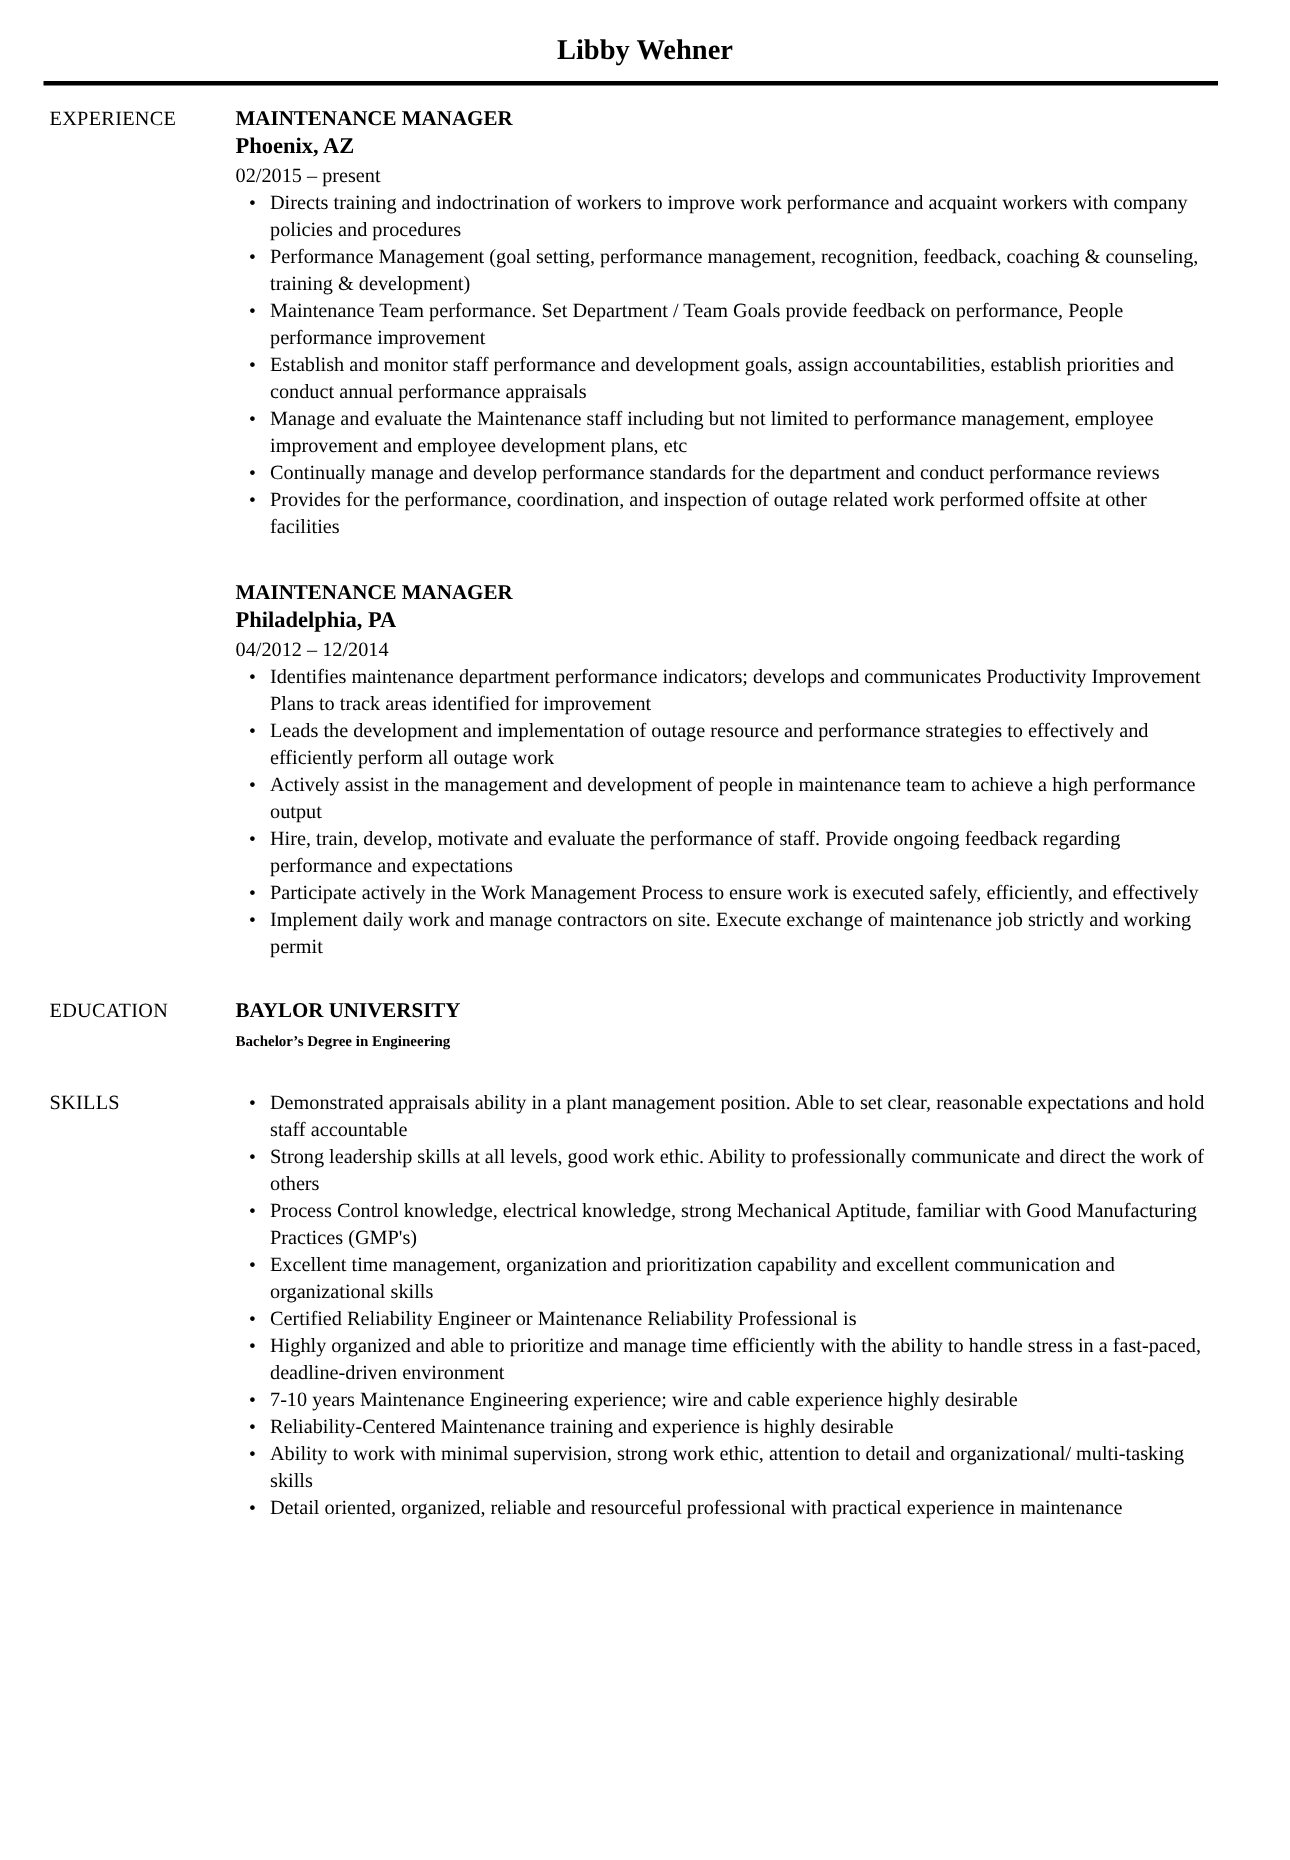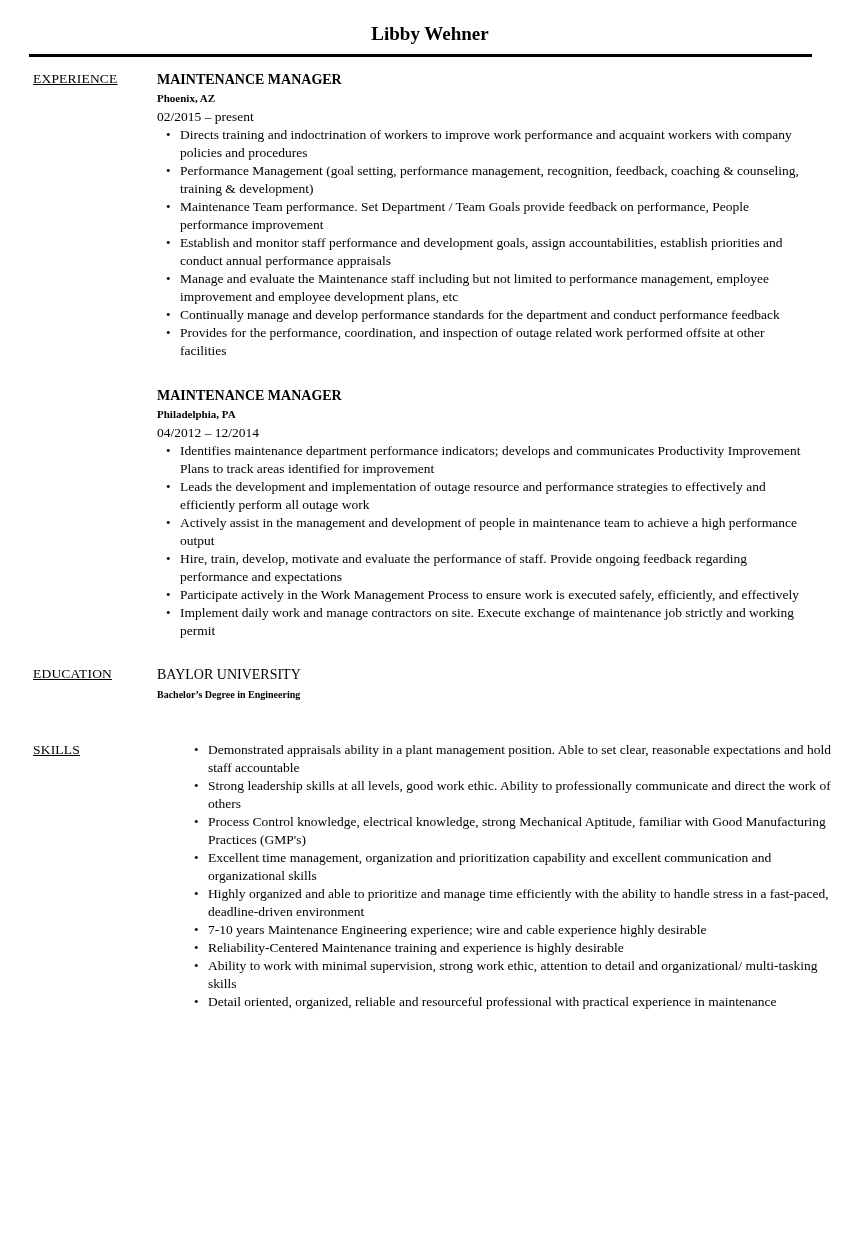--- a/index.html
+++ b/index.html
@@ -28,51 +28,50 @@
   }
 
   
   .main { margin-top: 13px; }
   .row { display: flex; padding-left: 33px; }
   .label-col {
     width: 124px;
     min-width: 124px;
     font-size: 13.5px;
     letter-spacing: 0.2px;
-    text-decoration: underline;
   }
   .content-col { max-width: 655px; flex: 1; }
 
   
   .job-title { font-weight: bold; font-size: 14px; line-height: 19px; }
-  .job-location { font-weight: bold; font-size: 11px; line-height: 19px; }
+  .job-location { font-weight: bold; font-size: 15px; line-height: 19px; }
   .job-dates { font-size: 13.5px; line-height: 17px; margin-bottom: 1px; }
   .job + .job { margin-top: 26px; }
 
   
   ul.bullets { list-style: none; margin: 0; padding: 0; }
   ul.bullets li {
     position: relative;
     padding-left: 23px;
   }
   ul.bullets li::before {
     content: "\2022";
     position: absolute;
     left: 9px;
     top: 0;
     font-size: 13px;
   }
 
   
   .row-education { margin-top: 25px; }
-  .school { font-weight: normal; font-size: 14px; line-height: 20px; }
+  .school { font-weight: bold; font-size: 14px; line-height: 20px; }
   .degree { font-weight: bold; font-size: 10px; line-height: 20px; }
 
   
-  .row-skills { margin-top: 36px; gap: 28px; }
+  .row-skills { margin-top: 21px; }
 </style>
 </head>
 <body>
 
 <div class="page">
 
   <div class="header">
     <div class="name">Libby Wehner</div>
   </div>
 
@@ -87,21 +86,21 @@
         <article class="job">
           <div class="job-title">MAINTENANCE MANAGER</div>
           <div class="job-location">Phoenix, AZ</div>
           <div class="job-dates">02/2015 – present</div>
           <ul class="bullets">
             <li>Directs training and indoctrination of workers to improve work performance and acquaint workers with company policies and procedures</li>
             <li>Performance Management (goal setting, performance management, recognition, feedback, coaching &amp; counseling, training &amp; development)</li>
             <li>Maintenance Team performance. Set Department / Team Goals provide feedback on performance, People performance improvement</li>
             <li>Establish and monitor staff performance and development goals, assign accountabilities, establish priorities and conduct annual performance appraisals</li>
             <li>Manage and evaluate the Maintenance staff including but not limited to performance management, employee improvement and employee development plans, etc</li>
-            <li>Continually manage and develop performance standards for the department and conduct performance feedback</li>
+            <li>Continually manage and develop performance standards for the department and conduct performance reviews</li>
             <li>Provides for the performance, coordination, and inspection of outage related work performed offsite at other facilities</li>
           </ul>
         </article>
 
         <article class="job">
           <div class="job-title">MAINTENANCE MANAGER</div>
           <div class="job-location">Philadelphia, PA</div>
           <div class="job-dates">04/2012 – 12/2014</div>
           <ul class="bullets">
             <li>Identifies maintenance department performance indicators; develops and communicates Productivity Improvement Plans to track areas identified for improvement</li>
@@ -125,20 +124,21 @@
     </section>
 
     <section class="row row-skills">
       <div class="label-col">SKILLS</div>
       <div class="content-col">
         <ul class="bullets">
           <li>Demonstrated appraisals ability in a plant management position. Able to set clear, reasonable expectations and hold staff accountable</li>
           <li>Strong leadership skills at all levels, good work ethic. Ability to professionally communicate and direct the work of others</li>
           <li>Process Control knowledge, electrical knowledge, strong Mechanical Aptitude, familiar with Good Manufacturing Practices (GMP's)</li>
           <li>Excellent time management, organization and prioritization capability and excellent communication and organizational skills</li>
+          <li>Certified Reliability Engineer or Maintenance Reliability Professional is</li>
           <li>Highly organized and able to prioritize and manage time efficiently with the ability to handle stress in a fast-paced, deadline-driven environment</li>
           <li>7-10 years Maintenance Engineering experience; wire and cable experience highly desirable</li>
           <li>Reliability-Centered Maintenance training and experience is highly desirable</li>
           <li>Ability to work with minimal supervision, strong work ethic, attention to detail and organizational/ multi-tasking skills</li>
           <li>Detail oriented, organized, reliable and resourceful professional with practical experience in maintenance management</li>
         </ul>
       </div>
     </section>
 
   </div>

